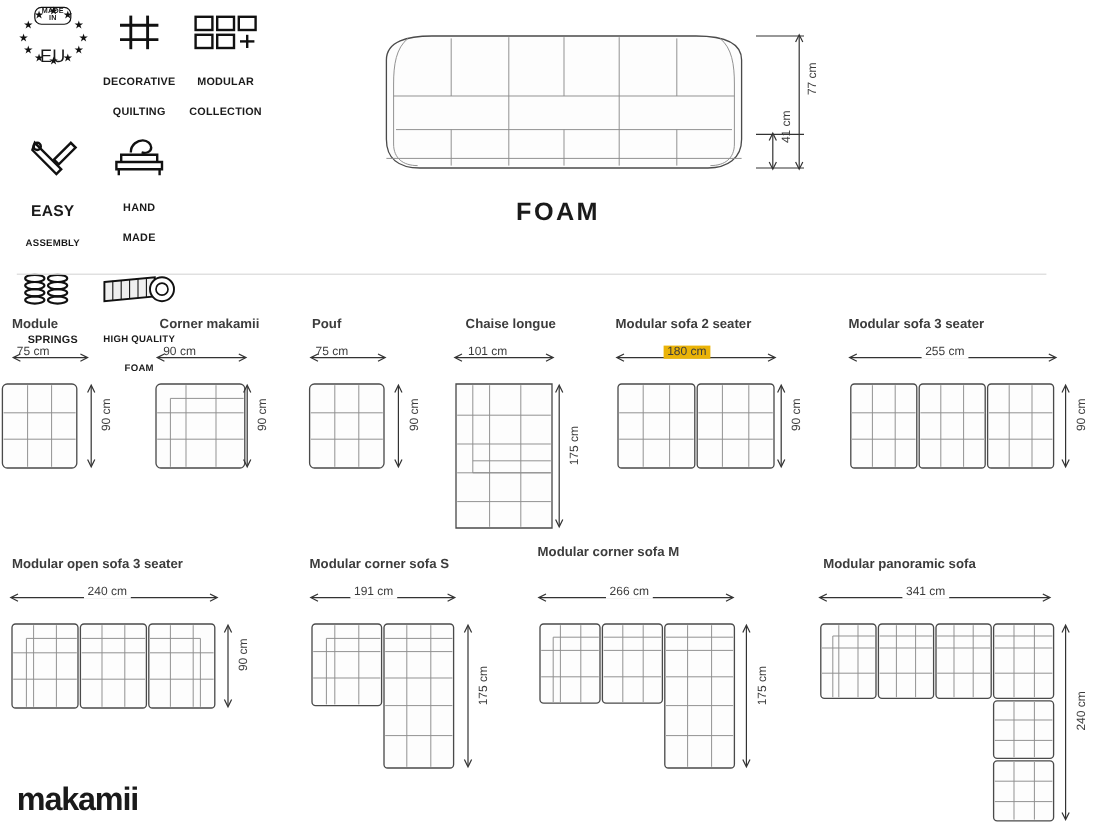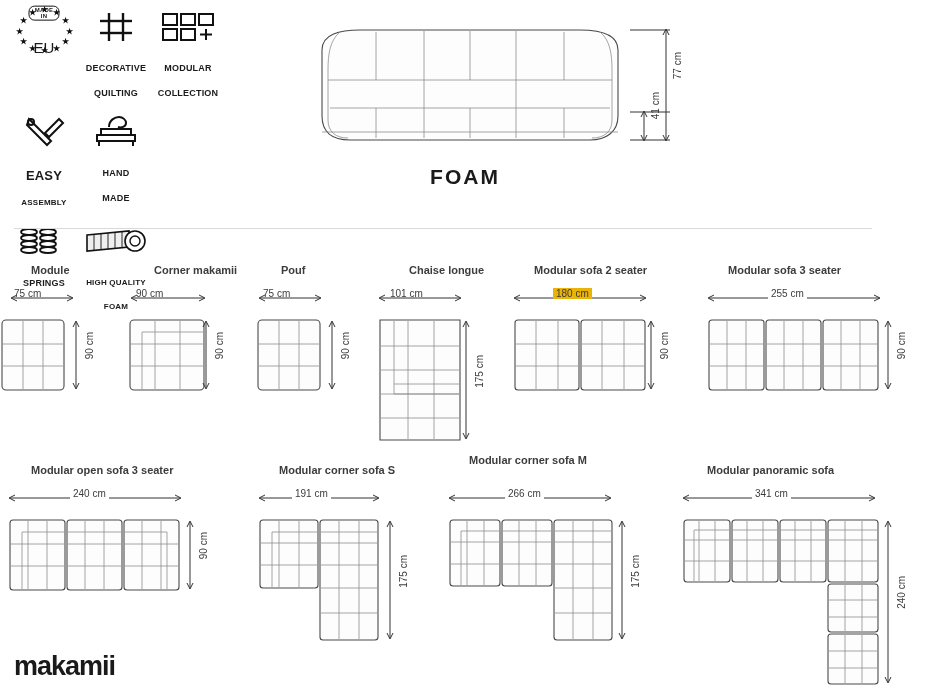--- a/index.html
+++ b/index.html
@@ -12,21 +12,21 @@
   .badge.small .cap{font-size:8px;}
   .eu-badge{position:relative;width:62px;height:48px;margin:0 auto;}
   .eu-stars{position:absolute;inset:0;}
   .eu-star{position:absolute;color:#111;font-size:8px;line-height:8px;}
   .eu-inner{position:absolute;left:50%;top:50%;transform:translate(-50%,-50%);text-align:center;}
   .eu-made{font-size:6px;border:1px solid #111;border-radius:6px;padding:0px 3px;display:inline-block;}
   .eu-eu{font-size:15px;font-weight:normal;line-height:15px;margin-top:19px;}
   .title{position:absolute;left:300px;top:165px;width:330px;text-align:center;font-size:21px;font-weight:bold;letter-spacing:2px;}
   .divider{position:absolute;left:14px;top:228px;width:858px;height:1px;background:#d9d9d9;}
   .logo{position:absolute;left:14px;bottom:8px;font-size:27px;font-weight:bold;letter-spacing:-1px;}
-  .sec-label{position:absolute;font-size:11px;font-weight:bold;color:#3c3c3c;margin-left:21px;}
+  .sec-label{position:absolute;font-size:11px;font-weight:bold;color:#3c3c3c;}
   .dimtext{position:absolute;font-size:10px;color:#3c3c3c;}
   .dimtext.vert{writing-mode:vertical-rl;transform:rotate(180deg);}
   svg{position:absolute;overflow:visible;}
   .sofa{fill:#fdfdfd;stroke:#4a4a4a;stroke-width:1.1;}
   .seam{fill:none;stroke:#8d8d8d;stroke-width:.8;}
   .arrow{stroke:#333;stroke-width:1;fill:none;}
   .tick{stroke:#333;stroke-width:1;}
 </style>
 </head>
 <body>

